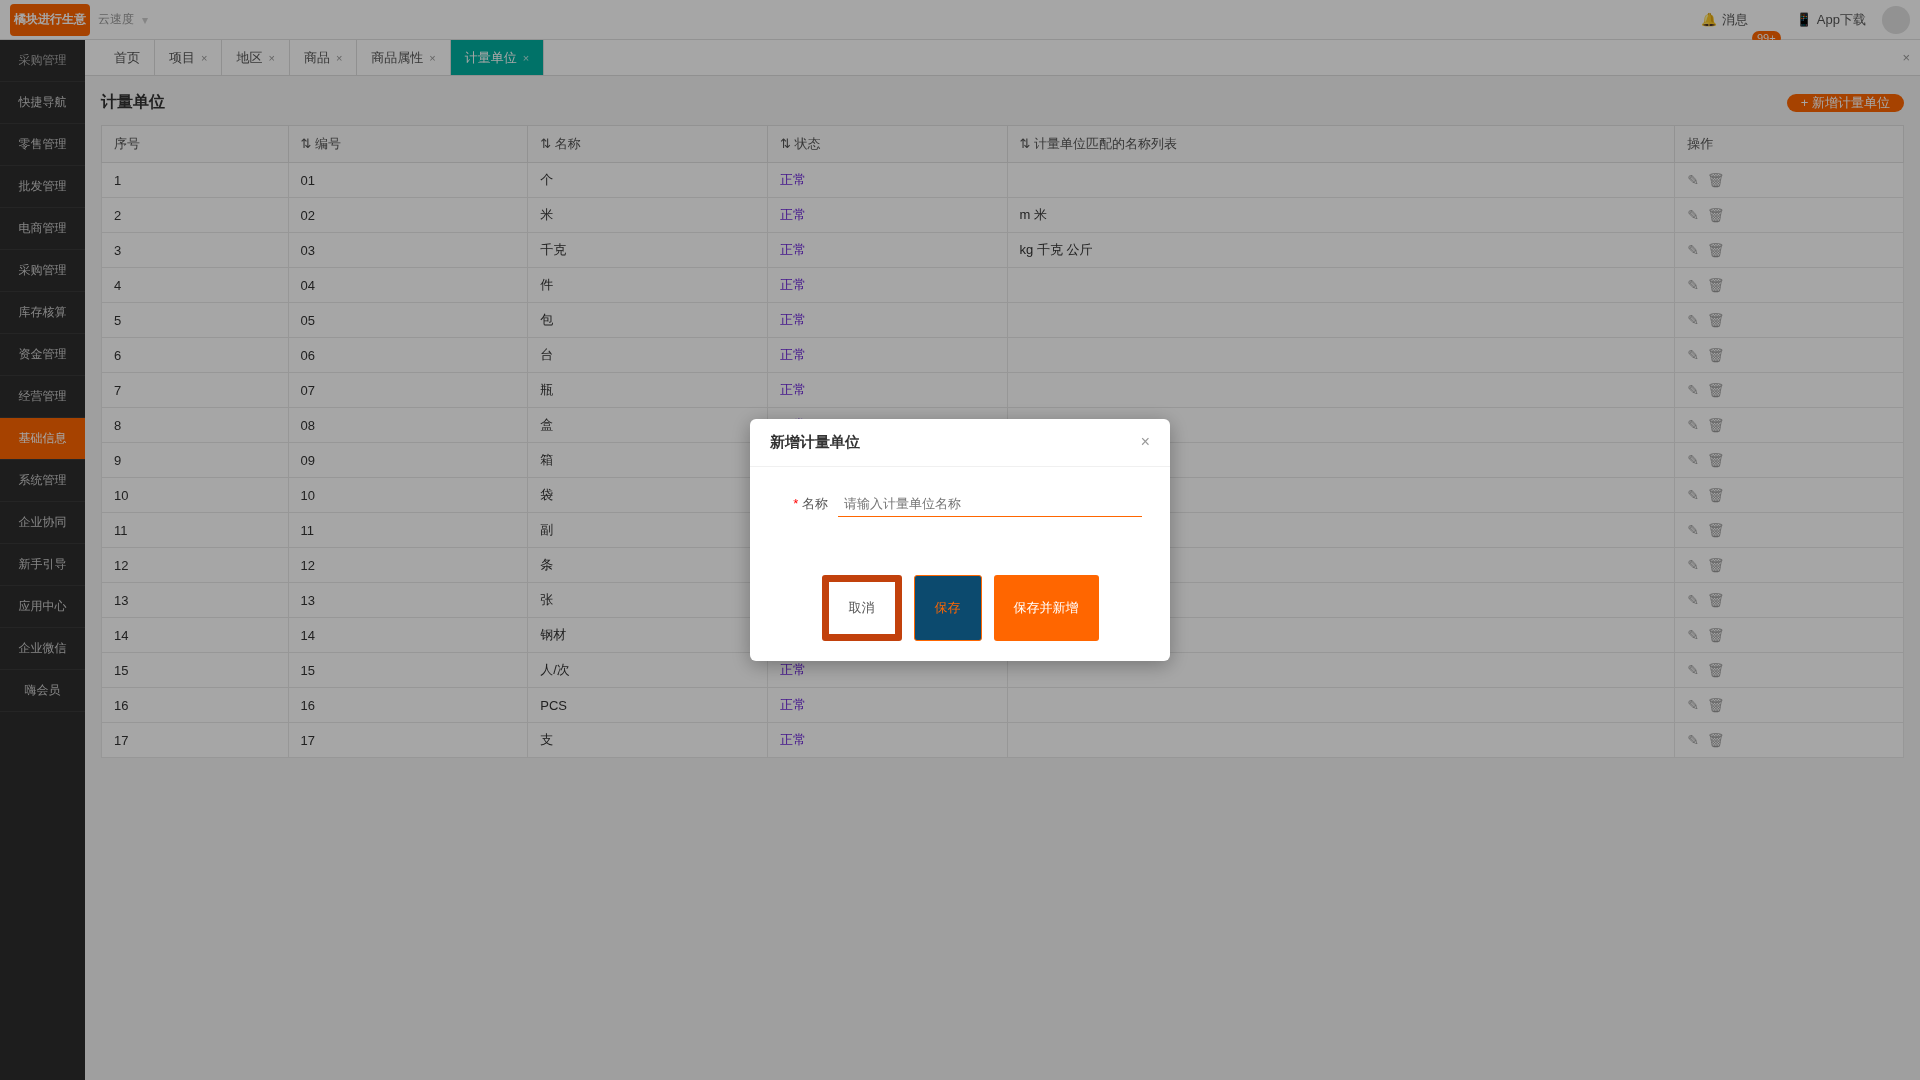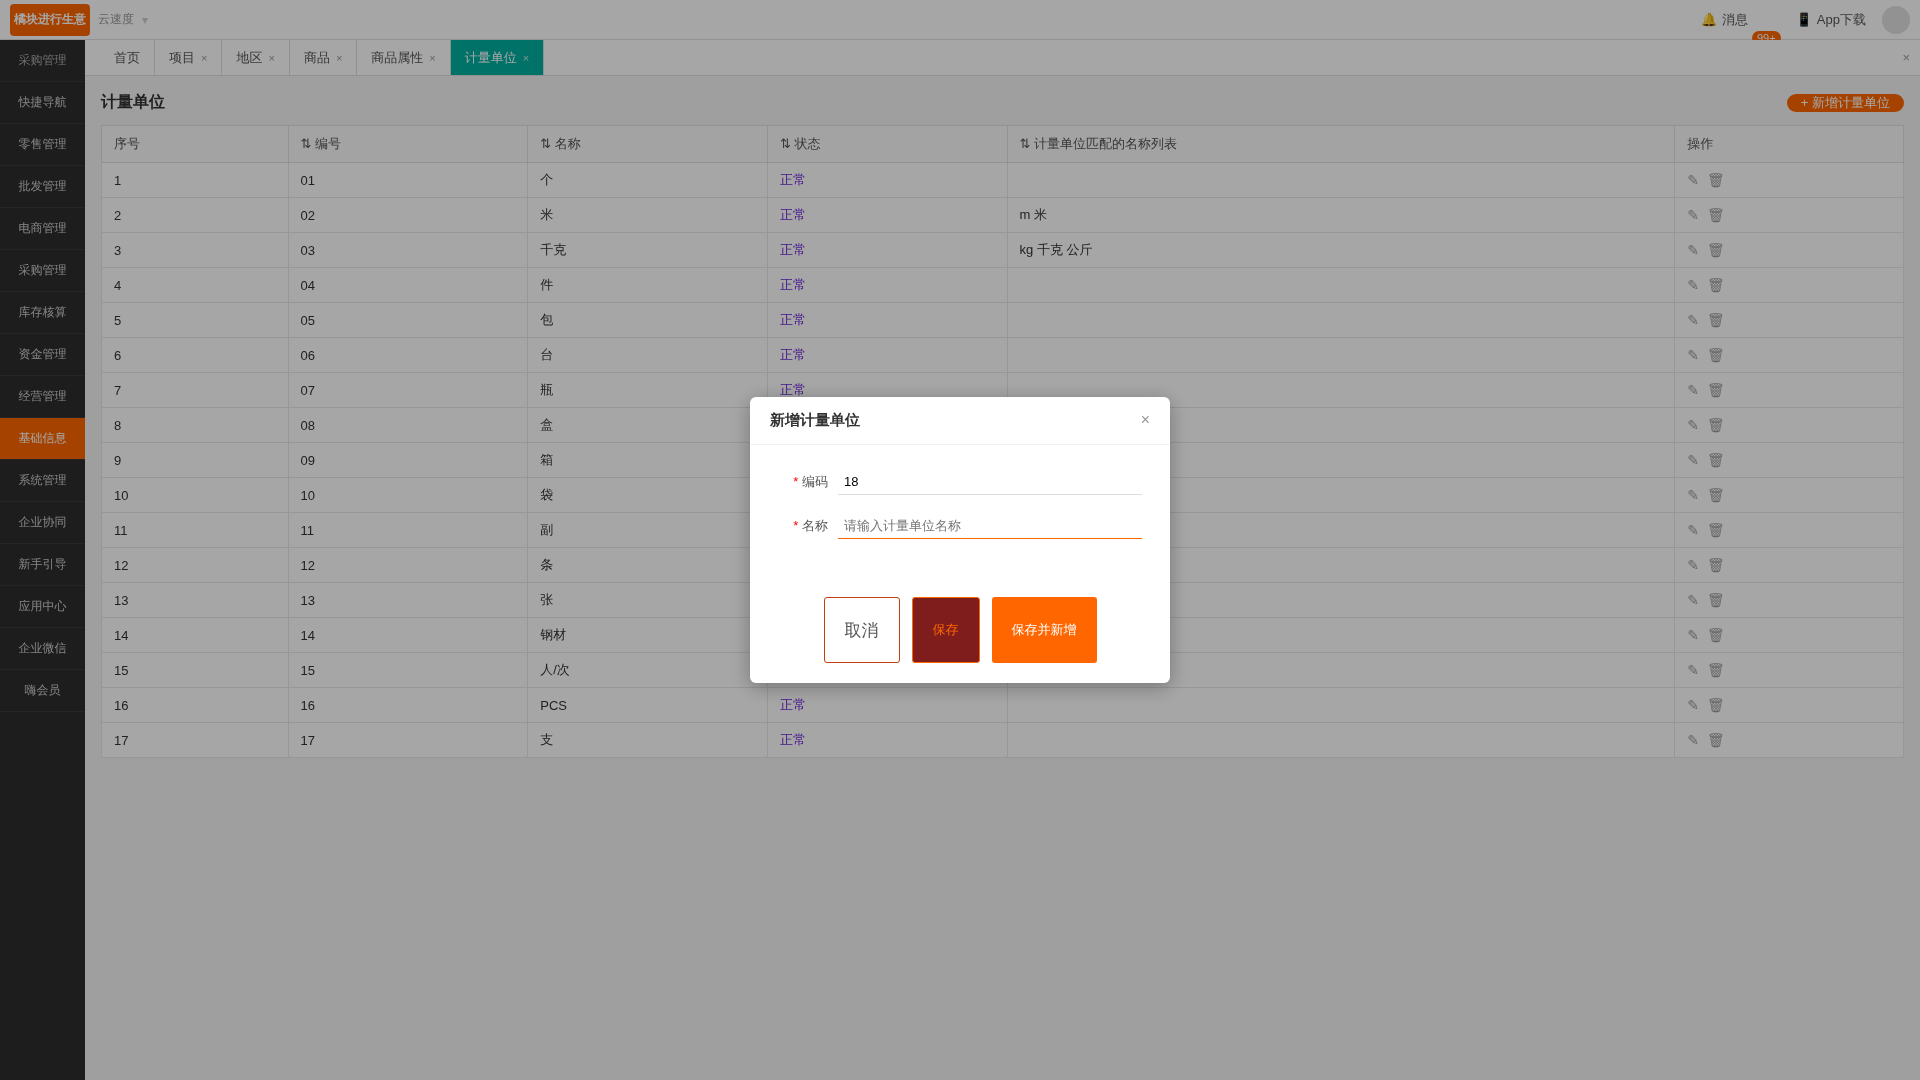--- a/index.html
+++ b/index.html
@@ -305,31 +305,31 @@
     .form-input.active-border {
       border-bottom: 1px solid #f60;
     }
     .modal-footer {
       display: flex;
       justify-content: center;
       gap: 12px;
       padding: 16px 20px 20px;
     }
     .btn-cancel {
-      border: 1px solid #c2410c;
+      border: 7px solid #c2410c;
       background: #fff;
       padding: 7px 20px;
       border-radius: 3px;
       cursor: pointer;
       color: #555;
-      font-size: 17px;
+      font-size: 13px;
     }
     .btn-save {
       border: 1px solid #f60;
-      background: #7f1d1d;
+      background: #0c4a6e;
       color: #f60;
       padding: 23px 20px;
       border-radius: 3px;
       cursor: pointer;
       font-size: 13px;
     }
     .btn-save-new {
       background: #f60;
       color: #fff;
       border: none;
@@ -662,24 +662,20 @@
 </div>
 
 <div class="overlay">
   <div class="modal">
     <div class="modal-header">
       <span class="modal-title">新增计量单位</span>
       <span class="modal-close">×</span>
     </div>
     <div class="modal-body">
       <div class="form-row">
-        <span class="form-label">编码</span>
-        <input class="form-input" value="18" style="">
-      </div>
-      <div class="form-row">
         <span class="form-label">名称</span>
         <input class="form-input active-border" placeholder="请输入计量单位名称" style="">
       </div>
     </div>
     <div class="modal-footer">
       <button class="btn-cancel">取消</button>
       <button class="btn-save">保存</button>
       <button class="btn-save-new">保存并新增</button>
     </div>
   </div>

